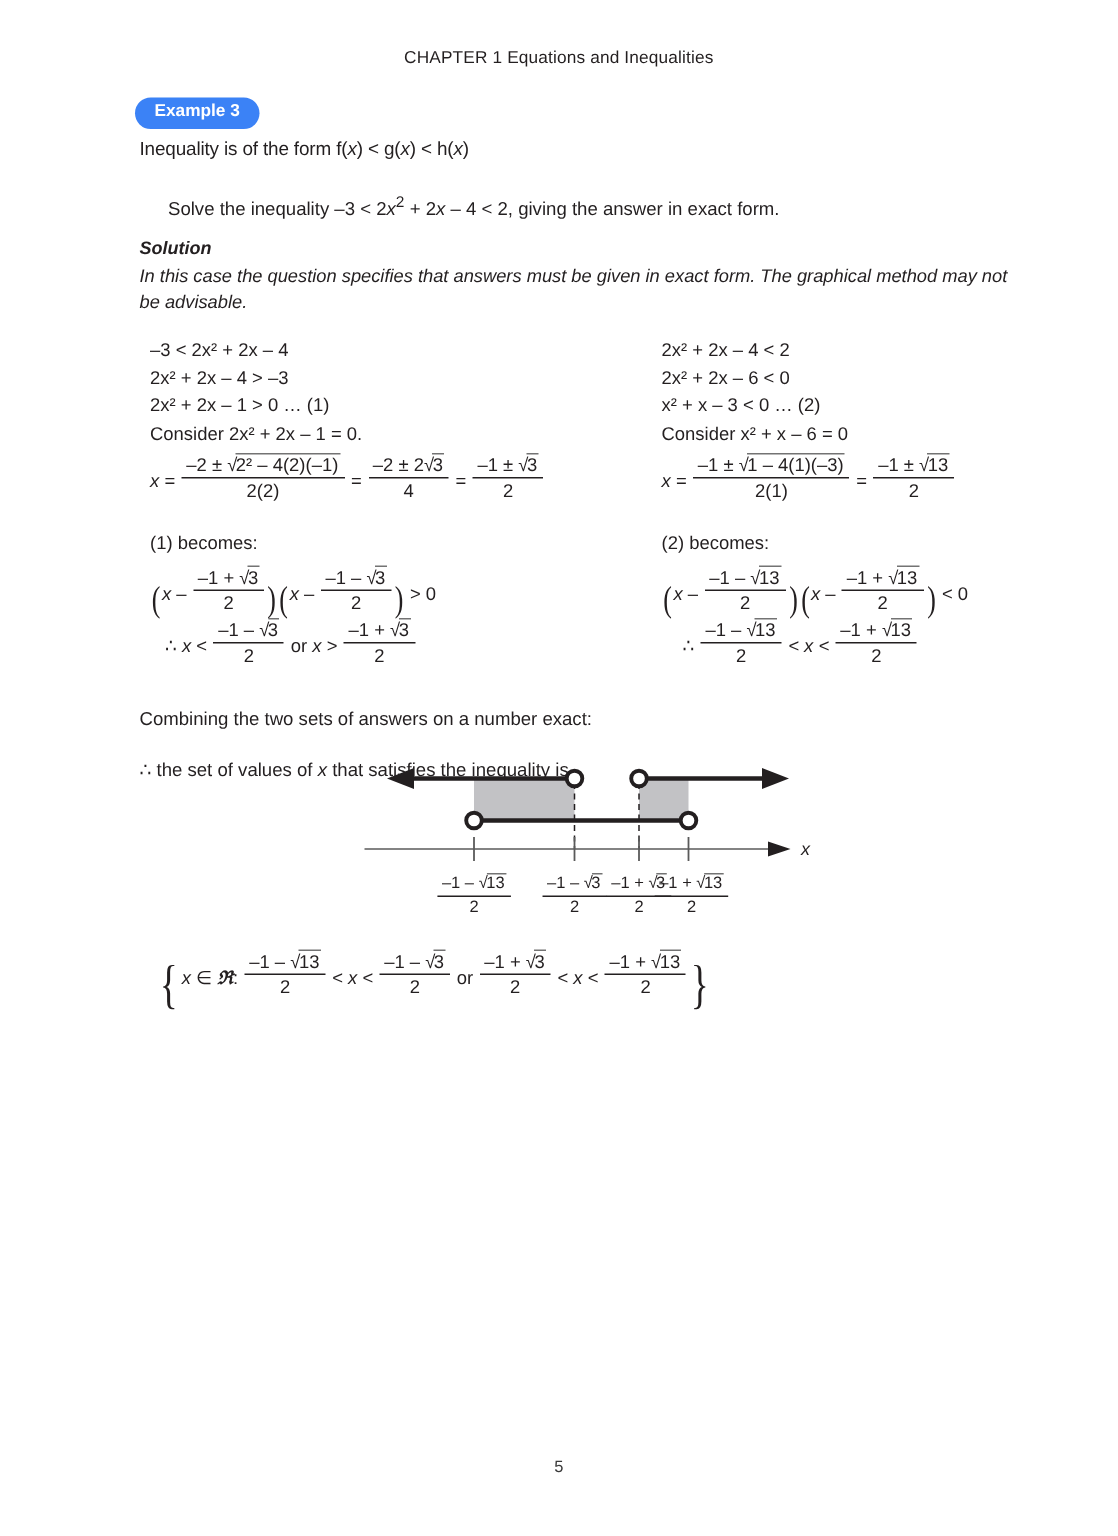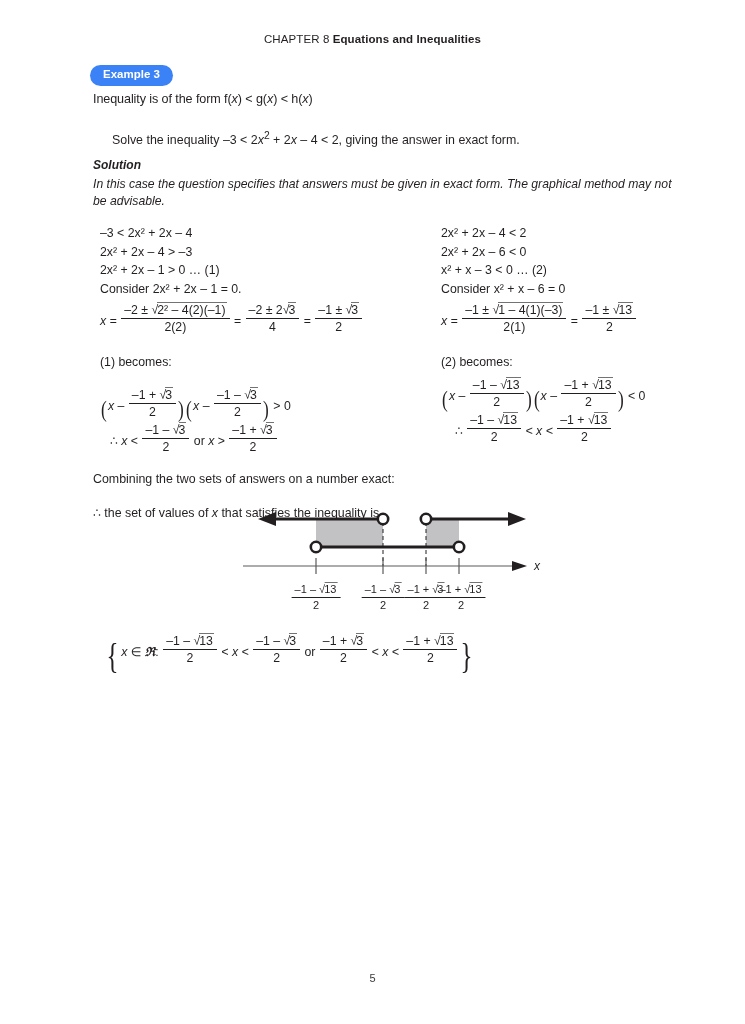--- a/index.html
+++ b/index.html
@@ -27,21 +27,21 @@
   .running-head {
     position: absolute;
     top: 33px;
     left: 0;
     width: 745px;
     text-align: center;
     font-size: 11.5px;
     letter-spacing: .1px;
   }
   .running-head .rh-chapter { font-weight: 400; }
-  .running-head .rh-title { font-weight: 700; }
+  .running-head .rh-title { font-weight: 400; }
 
   
   .example-badge {
     position: absolute;
     left: 90px;
     top: 65px;
     background: #3b82f6;
     color: #ffffff;
     font-weight: 700;
     font-size: 11.5px;
@@ -199,21 +199,21 @@
     font-size: 11px;
     color: #3a3a3a;
   }
 </style>
 </head>
 <body>
 
 <div class="page">
 
   <div class="running-head">
-    <span class="rh-chapter">CHAPTER 8</span>
+    <span class="rh-chapter">CHAPTER 1</span>
     <span class="rh-title">Equations and Inequalities</span>
   </div>
 
   <div class="example-badge">Example 3</div>
 
   <div class="form-heading">
     <span>Inequality is of the form f(</span><span class="ital">x</span><span>) &lt; g(</span><span class="ital">x</span><span>) &lt; h(</span><span class="ital">x</span><span>)</span>
   </div>
 
   <div class="prompt">
@@ -242,21 +242,21 @@
       <span class="den">4</span>
     </span>
     <span>=</span>
     <span class="frac">
       <span class="num"><span>–1 ± </span><span class="rad">√<span class="radicand">3</span></span></span>
       <span class="den">2</span>
     </span>
   </div>
 
   <div class="col col-left blk-becomes">
-    <div style="margin-bottom:16px;">(1) becomes:</div>
+    <div style="margin-bottom:6px;">(1) becomes:</div>
     <div style="margin-bottom:4px;">
       <span class="bigparen">(</span><span class="ital">x</span>
       <span>–</span>
       <span class="frac">
         <span class="num"><span>–1 + </span><span class="rad">√<span class="radicand">3</span></span></span>
         <span class="den">2</span>
       </span><span class="bigparen">)</span><span class="bigparen">(</span><span class="ital">x</span>
       <span>–</span>
       <span class="frac">
         <span class="num"><span>–1 – </span><span class="rad">√<span class="radicand">3</span></span></span>

